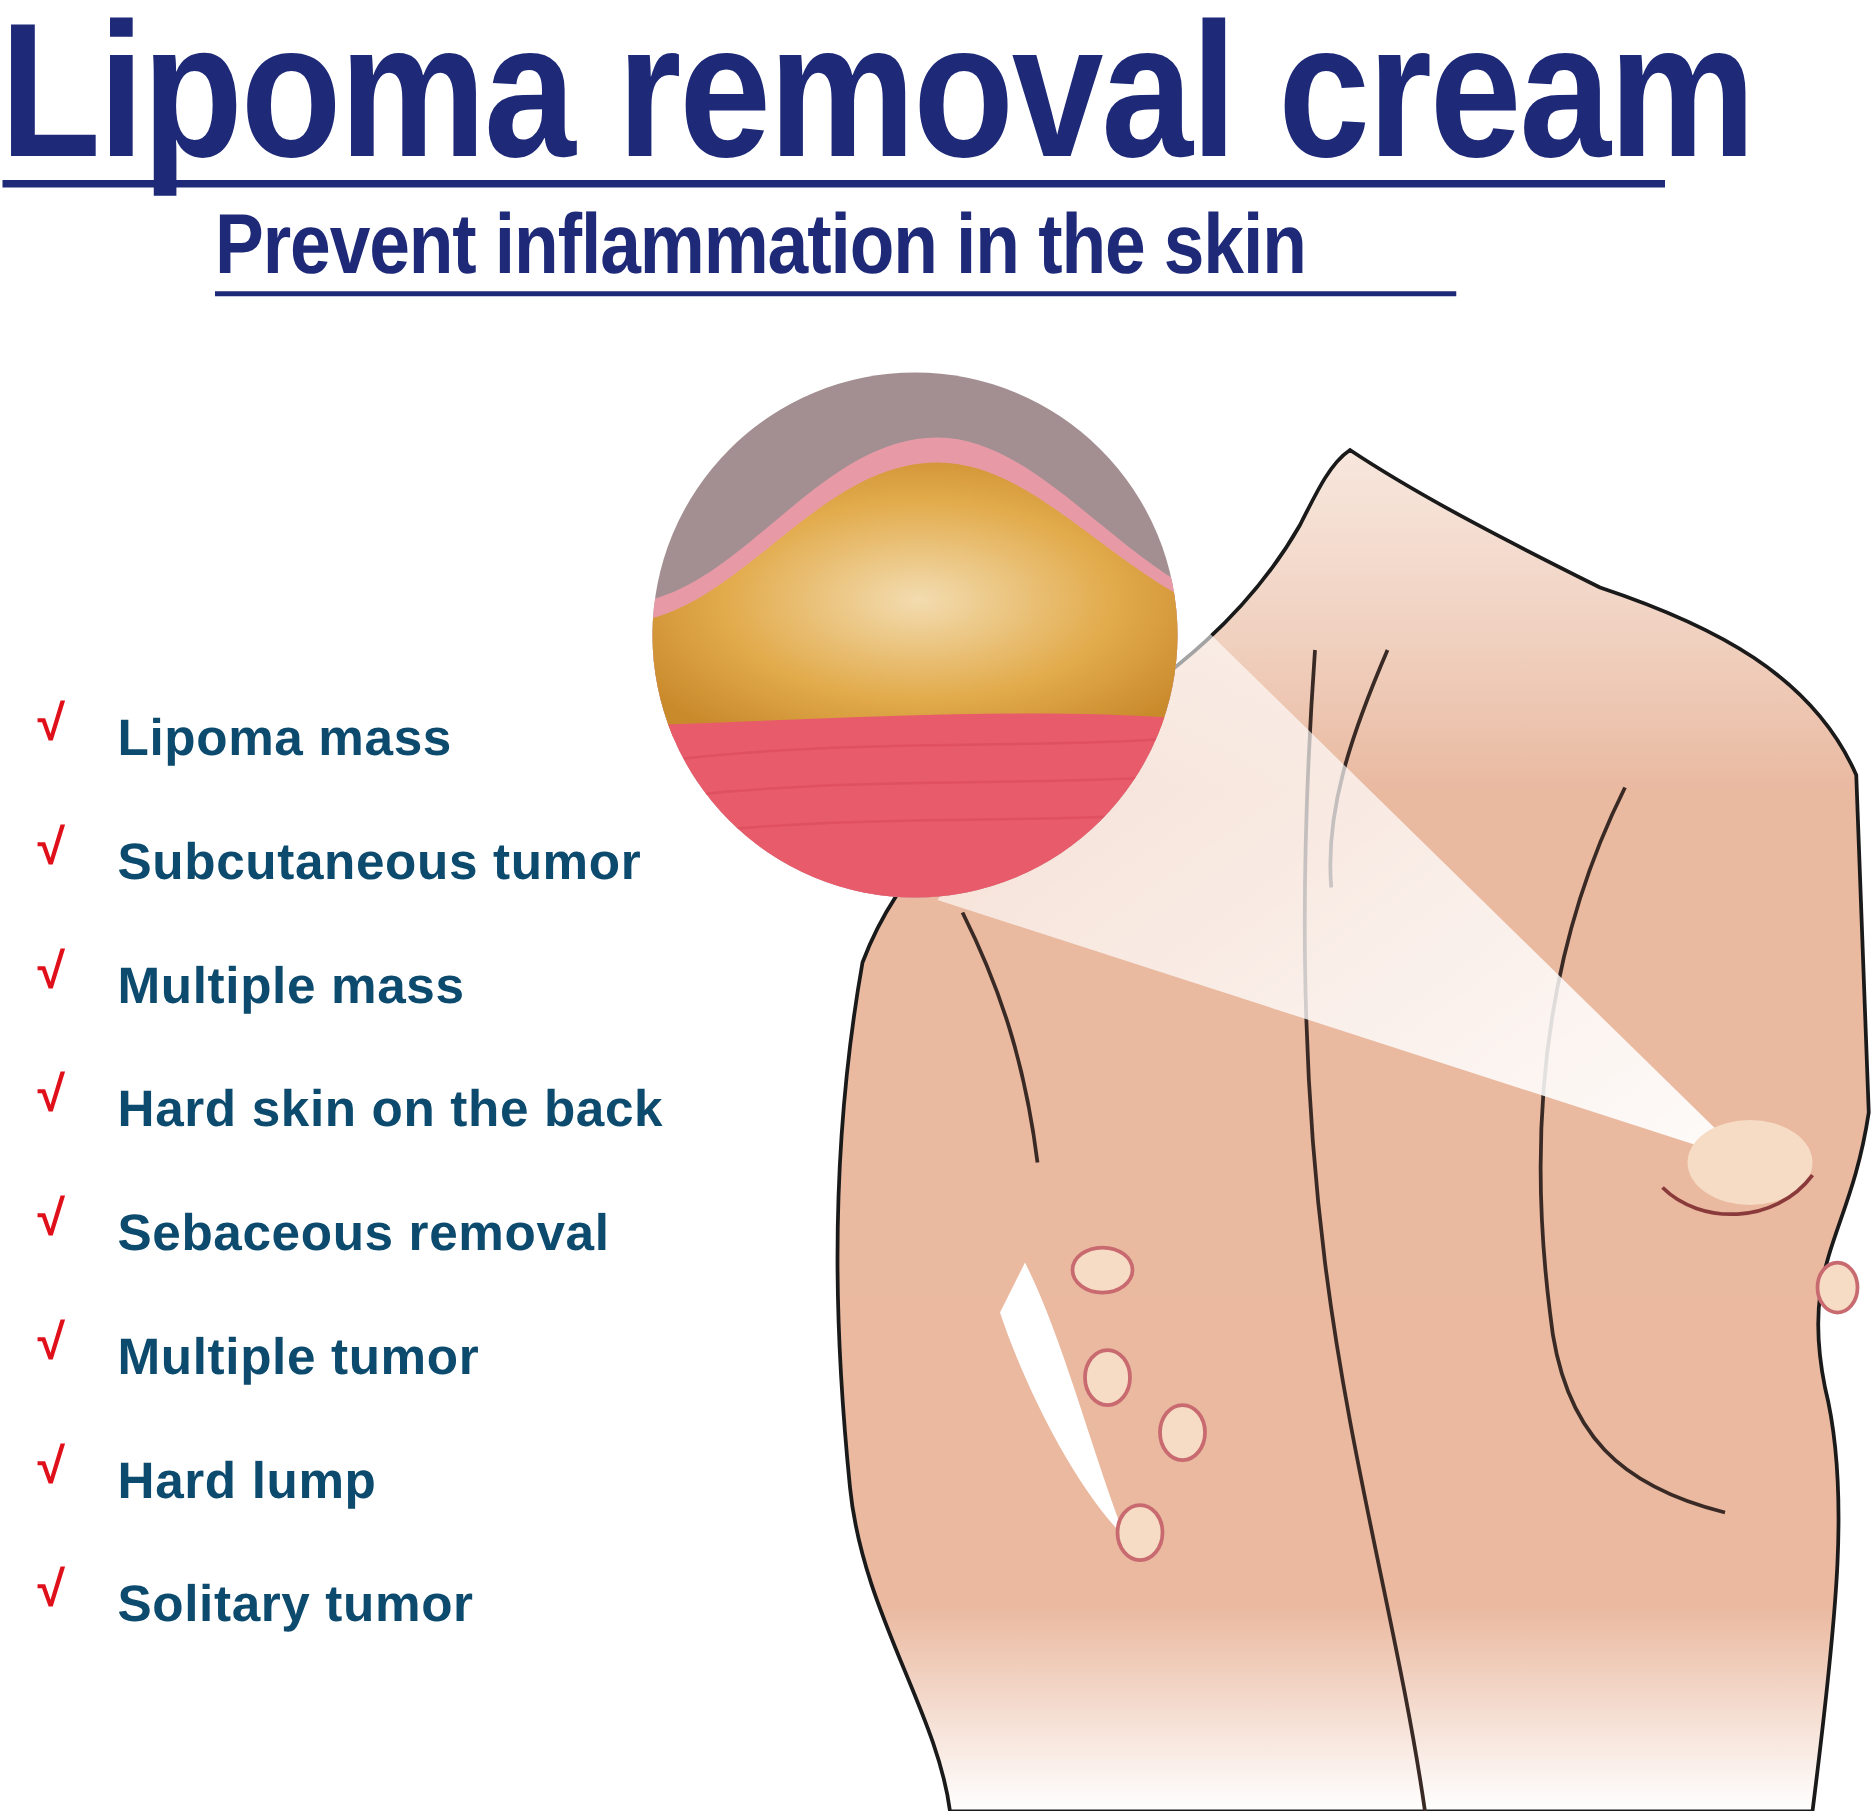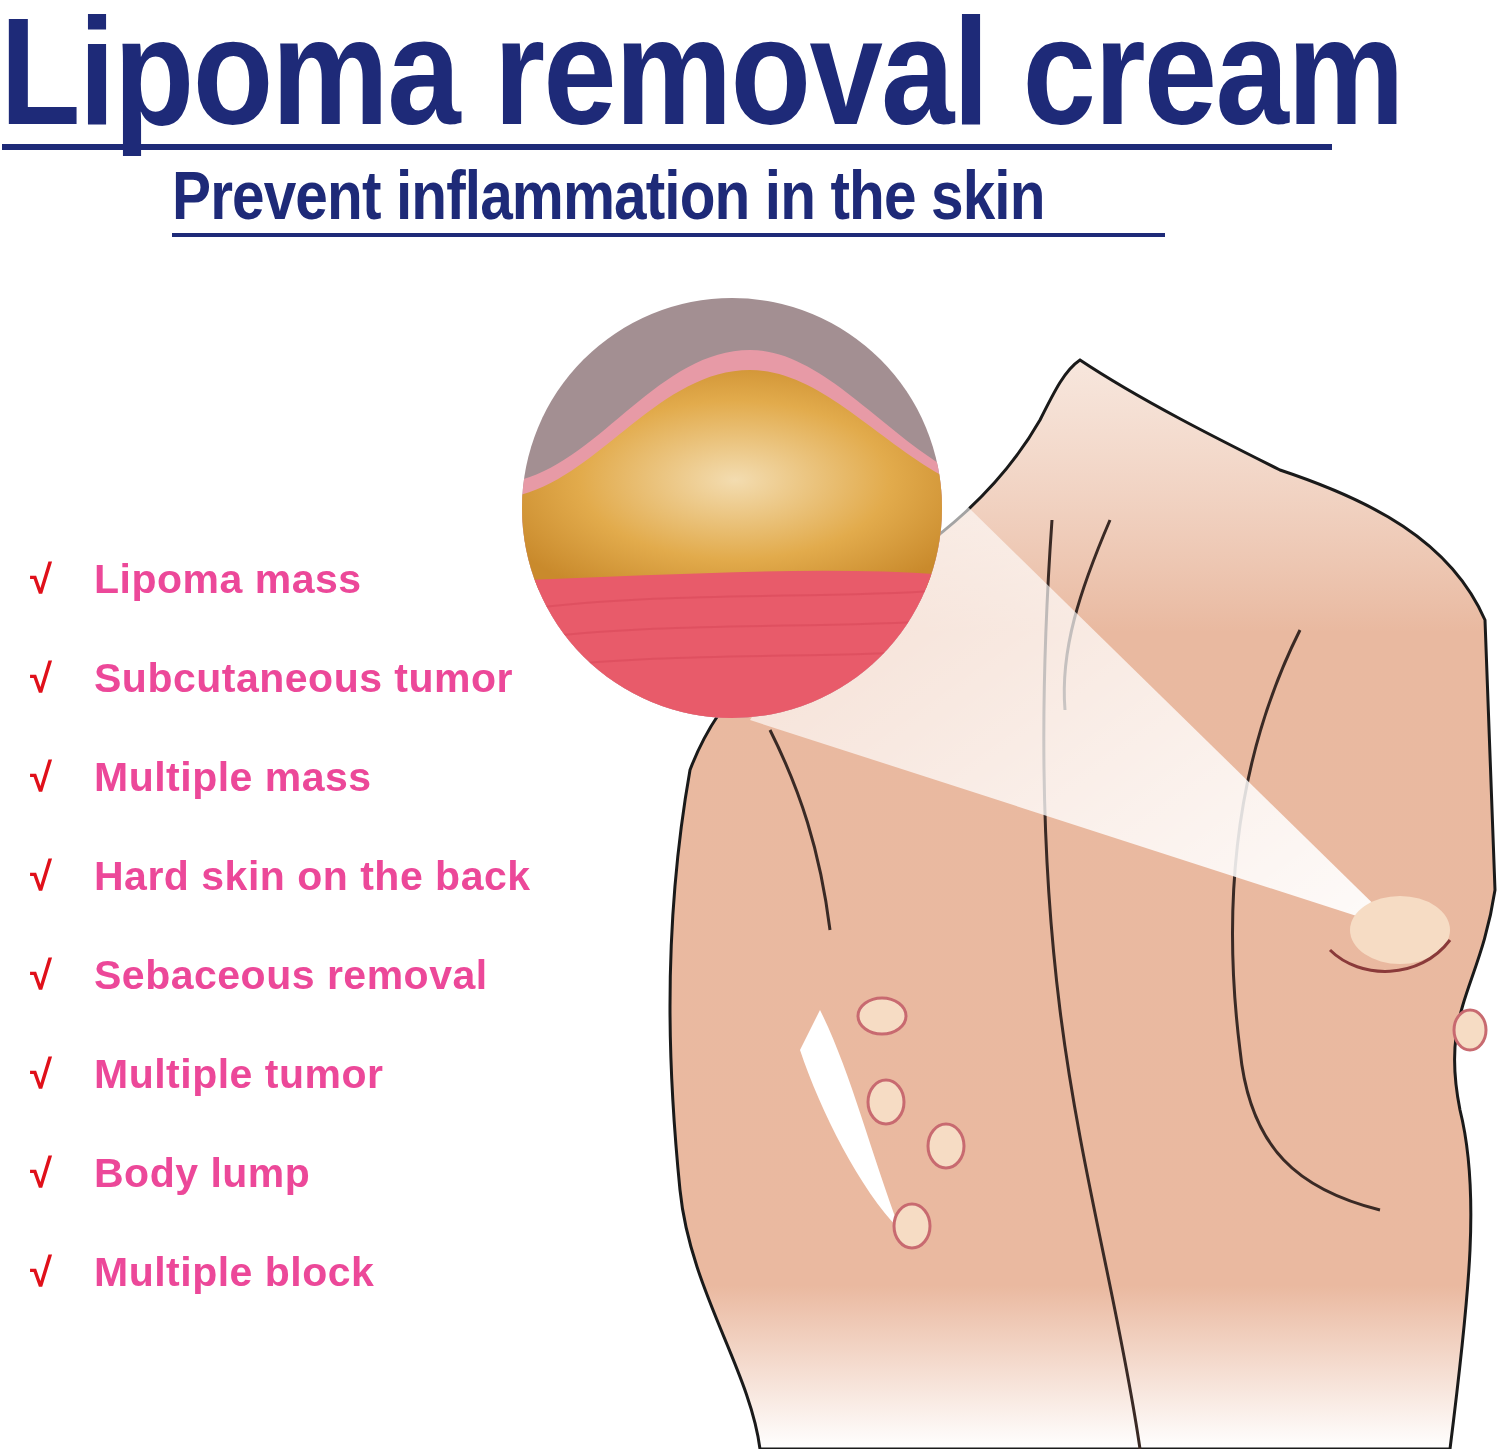--- a/index.html
+++ b/index.html
@@ -17,21 +17,21 @@
     position: absolute; left: 172px; top: 160px; width: 1000px; height: 70px;
     color: #1e2a78; font-weight: 700; font-size: 68px; line-height: 70px;
     transform-origin: left top; transform: scaleX(0.86);
     white-space: nowrap; letter-spacing: -1px;
   }
   .rule-sub { position: absolute; left: 172px; top: 233px; width: 993px; height: 4px; background: #1e2a78; }
 
   .list { position: absolute; left: 30px; top: 552px; width: 600px; }
   .list-item { height: 99px; display: flex; align-items: flex-start; }
   .check { color: #e0101a; font-size: 40px; font-weight: 700; width: 64px; line-height: 54px; }
-  .label { color: #ec4899; font-weight: 700; font-size: 41px; line-height: 54px; letter-spacing: 0.5px; white-space: nowrap; }
+  .label { color: #0c4a6e; font-weight: 700; font-size: 41px; line-height: 54px; letter-spacing: 0.5px; white-space: nowrap; margin-top: 11px; }
 
   .illustration { position: absolute; left: 520px; top: 290px; width: 980px; height: 1159px; }
   svg { display: block; }
 </style>
 </head>
 <body>
 
 <div class="title">Lipoma removal cream</div>
 <div class="rule-top"></div>
 <div class="subtitle">Prevent inflammation in the skin</div>
@@ -57,25 +57,25 @@
   <div class="list-item">
     <span class="check">√</span>
     <span class="label">Sebaceous removal</span>
   </div>
   <div class="list-item">
     <span class="check">√</span>
     <span class="label">Multiple tumor</span>
   </div>
   <div class="list-item">
     <span class="check">√</span>
-    <span class="label">Body lump</span>
+    <span class="label">Hard lump</span>
   </div>
   <div class="list-item">
     <span class="check">√</span>
-    <span class="label">Multiple block</span>
+    <span class="label">Solitary tumor</span>
   </div>
 </div>
 
 <div class="illustration">
   <svg width="980" height="1159" viewBox="0 0 980 1159">
     <defs>
       <linearGradient id="skinFade" x1="0" y1="0" x2="0" y2="1">
         <stop offset="0" stop-color="#f2d6c6" stop-opacity="0.6"></stop>
         <stop offset="0.25" stop-color="#e9b9a0"></stop>
         <stop offset="0.85" stop-color="#eab9a0"></stop>

